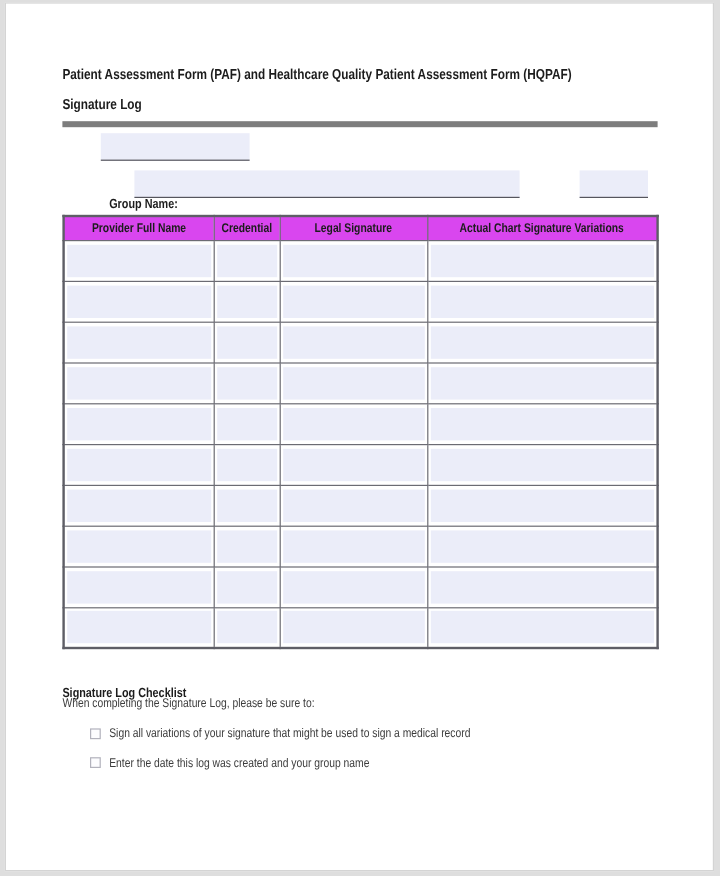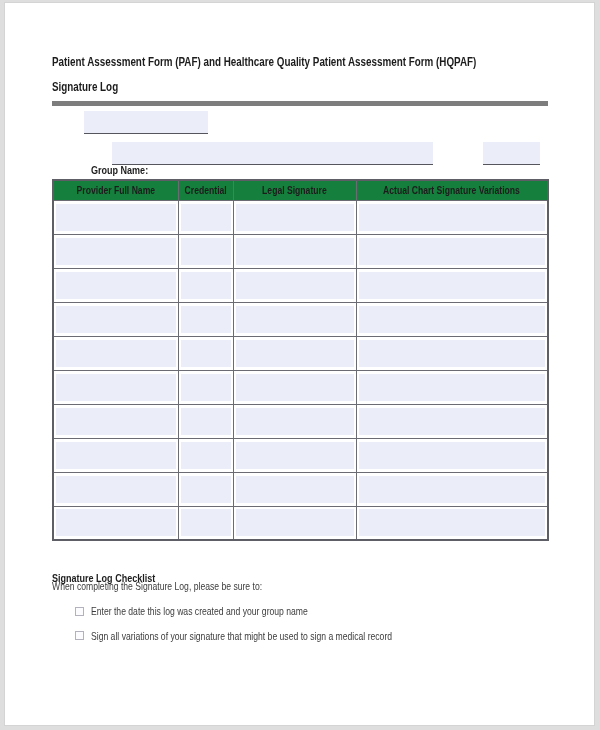--- a/index.html
+++ b/index.html
@@ -66,21 +66,21 @@
     border-collapse: collapse;
     table-layout: fixed;
     border: 2px solid #5e5e66;
   }
   th, td {
     border: 1px solid var(--table-border, #6b6b73);
     padding: 0;
   }
   thead tr { height: 20px; }
   th {
-    background: #15803d;
+    background: #d946ef;
     font-size: 10.5px; font-weight: bold; color: #1c1c1c;
     text-align: center; vertical-align: middle;
   }
   tbody tr { height: 34px; }
   td { background: #ffffff; vertical-align: middle; }
   .cell-fill {
     margin: 2px;
     height: 27px;
     background: var(--field-fill, #ebedf9);
   }
@@ -302,21 +302,21 @@
 
   <div class="checklist-heading">
     <span class="cond">Signature Log Checklist</span>
   </div>
   <div class="checklist-intro">
     <span class="cond">When completing the Signature Log, please be sure to:</span>
   </div>
   <ul id="checklist-items">
       <li>
         <span class="checkbox"></span>
-        <span class="cond">Enter the date this log was created and your group name</span>
+        <span class="cond">Sign all variations of your signature that might be used to sign a medical record</span>
       </li>
       <li>
         <span class="checkbox"></span>
-        <span class="cond">Sign all variations of your signature that might be used to sign a medical record</span>
+        <span class="cond">Enter the date this log was created and your group name</span>
       </li>
     </ul>
 
 </div>
 
 </body></html>

